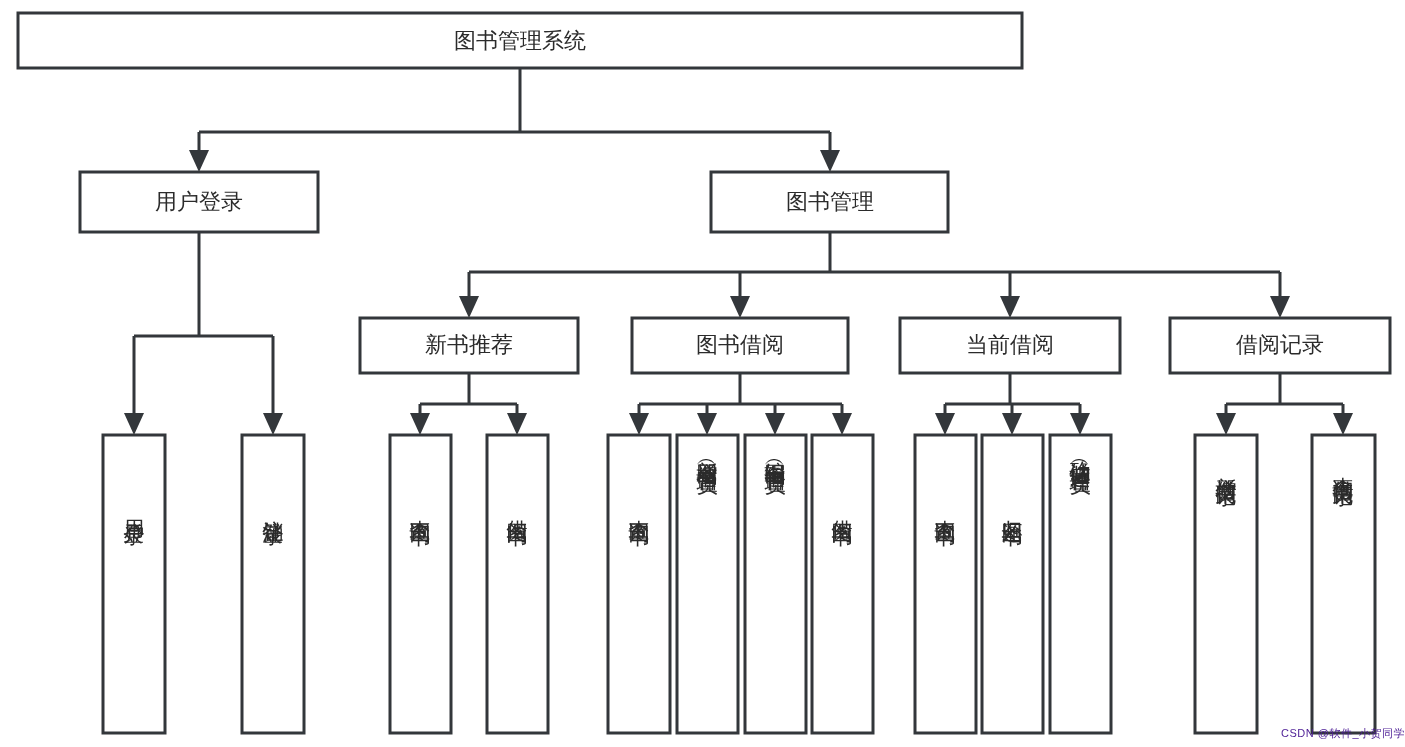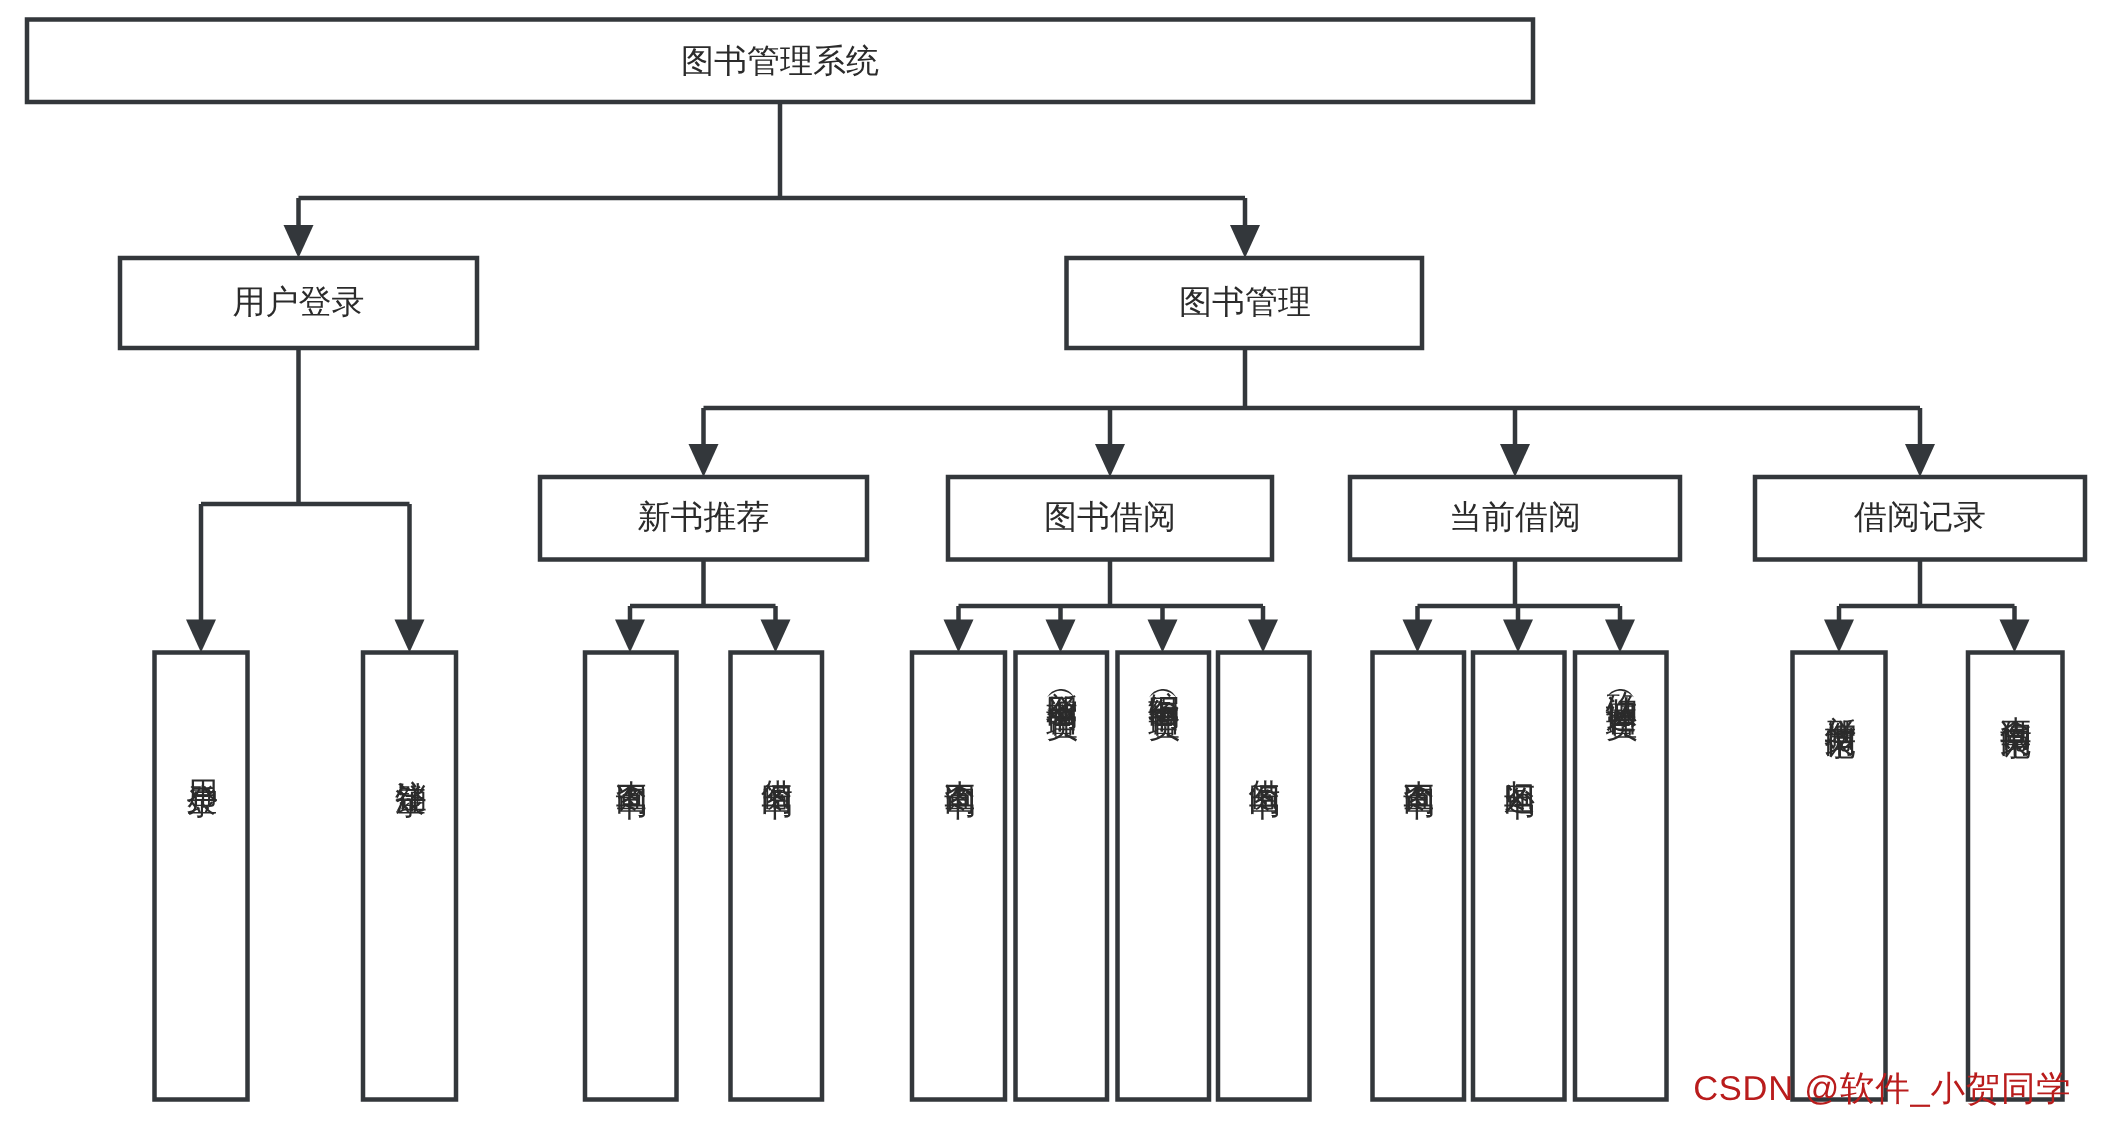--- a/index.html
+++ b/index.html
@@ -57,25 +57,25 @@
     line-height: 1.14;
     color: #2b2b2b;
     letter-spacing: 2px;
     white-space: nowrap;
     text-align: center;
     transform: translateX(-50%);
     pointer-events: none;
   }
   .watermark {
     position: absolute;
-    right: 24px;
+    right: 0;
     bottom: 6px;
     font-family: "Liberation Sans", "DejaVu Sans", sans-serif;
-    font-size: 23px;
-    color: #b91c1c;
+    font-size: 11px;
+    color: #4c1d95;
     letter-spacing: 0.5px;
     white-space: nowrap;
   }
 </style>
 </head>
 <body>
 
 <div id="diagram-root">
 
   <svg class="flow" viewBox="0 0 1405 747">

